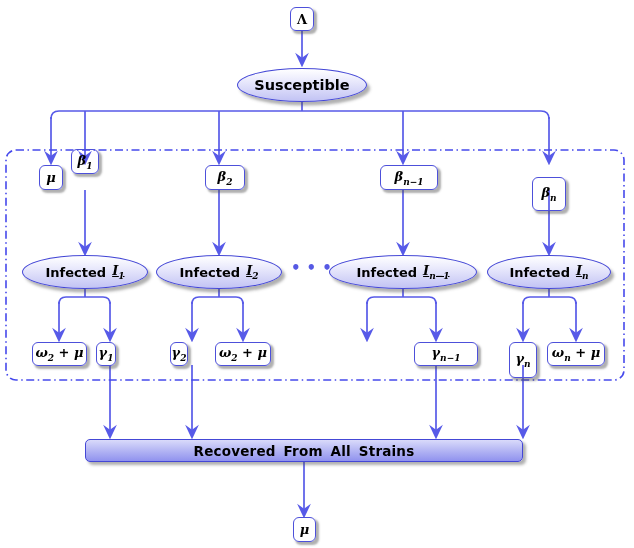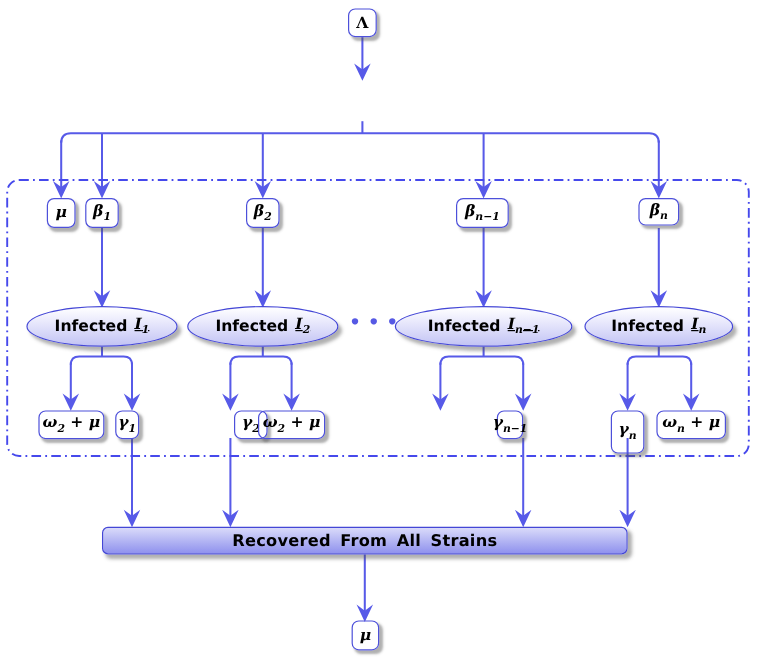--- a/index.html
+++ b/index.html
@@ -98,34 +98,37 @@
 
       <path d="M304,462 L304,513" marker-end="url(#ah)"></path>
     </g>
     <rect x="6" y="150" width="618" height="230" rx="10" fill="none" stroke="#4649ec" stroke-width="1.6" stroke-dasharray="8 3.5 1.5 3.5"></rect>
   </svg>
 
   <div class="node sbox" style="left:290px;top:7px;width:24px;height:24px">
     <span class="math upright">Λ</span>
   </div>
 
+  <div class="node ellipse susceptible" style="left:237px;top:68px;width:130px;height:34px">
+    <span class="bold-sans">Susceptible</span>
+  </div>
 
   <div class="node sbox" style="left:39px;top:165px;width:24px;height:25px">
     <span class="math">μ</span>
   </div>
-  <div class="node sbox" style="left:71px;top:165px;width:28px;height:25px">
+  <div class="node sbox" style="left:71px;top:149px;width:28px;height:25px">
     <span class="math"><span>β</span><sub>1</sub></span>
   </div>
-  <div class="node sbox" style="left:205px;top:165px;width:28px;height:25px">
+  <div class="node sbox" style="left:205px;top:165px;width:40px;height:25px">
     <span class="math"><span>β</span><sub>2</sub></span>
   </div>
-  <div class="node sbox" style="left:380px;top:165px;width:44px;height:25px">
+  <div class="node sbox" style="left:380px;top:165px;width:58px;height:25px">
     <span class="math"><span>β</span><sub>n−1</sub></span>
   </div>
-  <div class="node sbox" style="left:532px;top:165px;width:34px;height:23px">
+  <div class="node sbox" style="left:532px;top:177px;width:34px;height:34px">
     <span class="math"><span>β</span><sub>n</sub></span>
   </div>
 
   <div class="node ellipse" style="left:22px;top:255px;width:126px;height:34px">
     <span class="bold-sans">Infected</span>
     <span class="math ell-math"><span>I</span><sub>1</sub></span>
   </div>
   <div class="node ellipse" style="left:156px;top:255px;width:126px;height:34px">
     <span class="bold-sans">Infected</span>
     <span class="math ell-math"><span>I</span><sub>2</sub></span>
@@ -139,27 +142,27 @@
     <span class="bold-sans">Infected</span>
     <span class="math ell-math"><span>I</span><sub>n</sub></span>
   </div>
 
   <div class="node sbox" style="left:32px;top:342px;width:55px;height:24px">
     <span class="math"><span>ω</span><sub>2</sub><span> + μ</span></span>
   </div>
   <div class="node sbox" style="left:96px;top:342px;width:20px;height:24px">
     <span class="math"><span>γ</span><sub>1</sub><span></span></span>
   </div>
-  <div class="node sbox" style="left:195px;top:342px;width:28px;height:24px">
+  <div class="node sbox" style="left:170px;top:342px;width:18px;height:24px">
     <span class="math"><span>γ</span><sub>2</sub><span></span></span>
   </div>
   <div class="node sbox" style="left:215px;top:342px;width:56px;height:24px">
     <span class="math"><span>ω</span><sub>2</sub><span> + μ</span></span>
   </div>
-  <div class="node sbox" style="left:414px;top:342px;width:22px;height:24px">
+  <div class="node sbox" style="left:414px;top:342px;width:64px;height:24px">
     <span class="math"><span>γ</span><sub>n−1</sub><span></span></span>
   </div>
   <div class="node sbox" style="left:509px;top:342px;width:28px;height:36px">
     <span class="math"><span>γ</span><sub>n</sub><span></span></span>
   </div>
   <div class="node sbox" style="left:547px;top:342px;width:58px;height:24px">
     <span class="math"><span>ω</span><sub>n</sub><span> + μ</span></span>
   </div>
 
   <div class="node bar" style="left:85px;top:439px;width:438px;height:23px">

